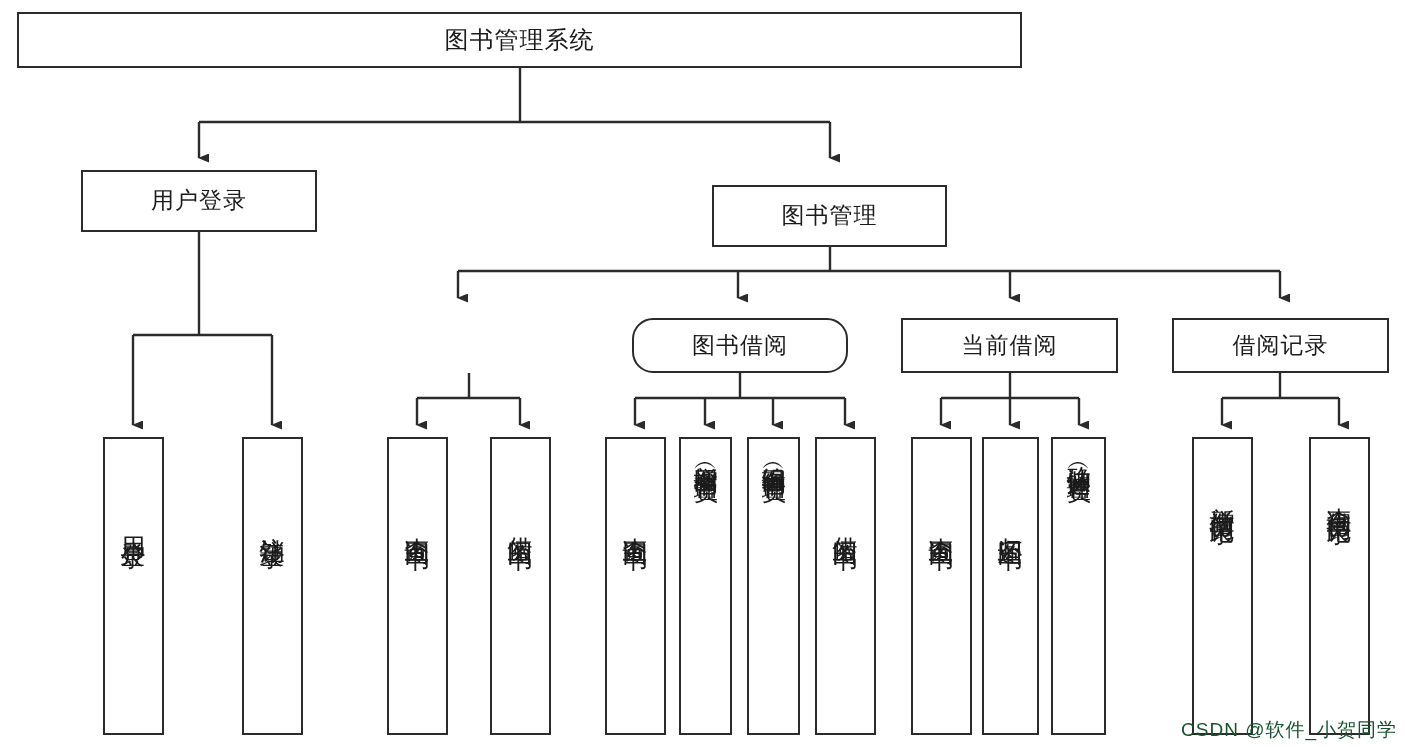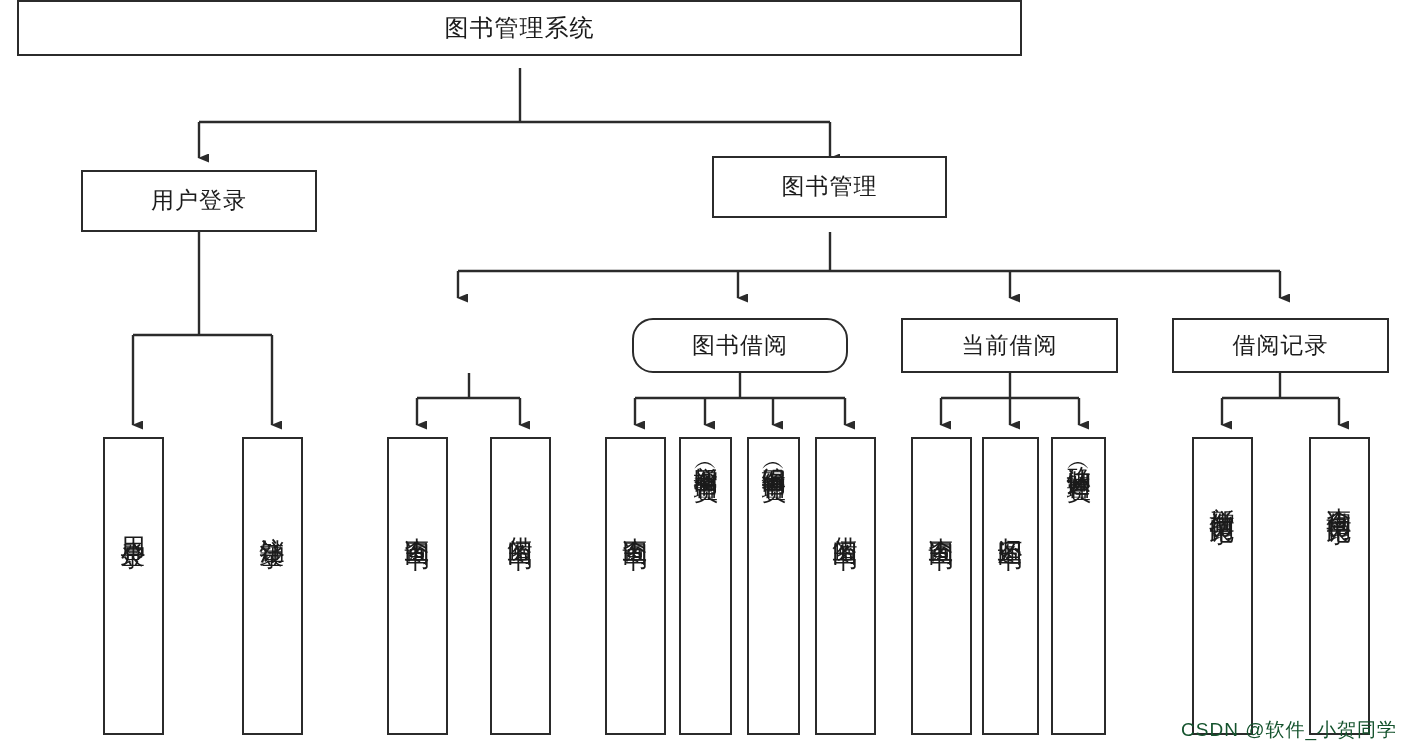--- a/index.html
+++ b/index.html
@@ -112,28 +112,28 @@
       <path d="M1010,398 L1010,425" marker-end="url(#ah)"></path>
       <path d="M1079,398 L1079,425" marker-end="url(#ah)"></path>
 
       <path d="M1280,373 L1280,398"></path>
       <path d="M1222,398 L1339,398"></path>
       <path d="M1222,398 L1222,425" marker-end="url(#ah)"></path>
       <path d="M1339,398 L1339,425" marker-end="url(#ah)"></path>
     </g>
   </svg>
 
-  <div class="node h root" style="left:17px;top:0;width:1005px;height:56px;">
+  <div class="node h root" style="left:17px;top:12px;width:1005px;height:56px;">
     <span>图书管理系统</span>
   </div>
 
   <div class="node h" style="left:81px;top:170px;width:236px;height:62px;">
     <span>用户登录</span>
   </div>
-  <div class="node h" style="left:712px;top:156px;width:235px;height:62px;">
+  <div class="node h" style="left:712px;top:185px;width:235px;height:62px;">
     <span>图书管理</span>
   </div>
 
   <div class="node h" style="left:632px;top:318px;width:216px;height:55px;border-radius:21px;">
     <span>图书借阅</span>
   </div>
   <div class="node h" style="left:901px;top:318px;width:217px;height:55px;">
     <span>当前借阅</span>
   </div>
   <div class="node h" style="left:1172px;top:318px;width:217px;height:55px;">

